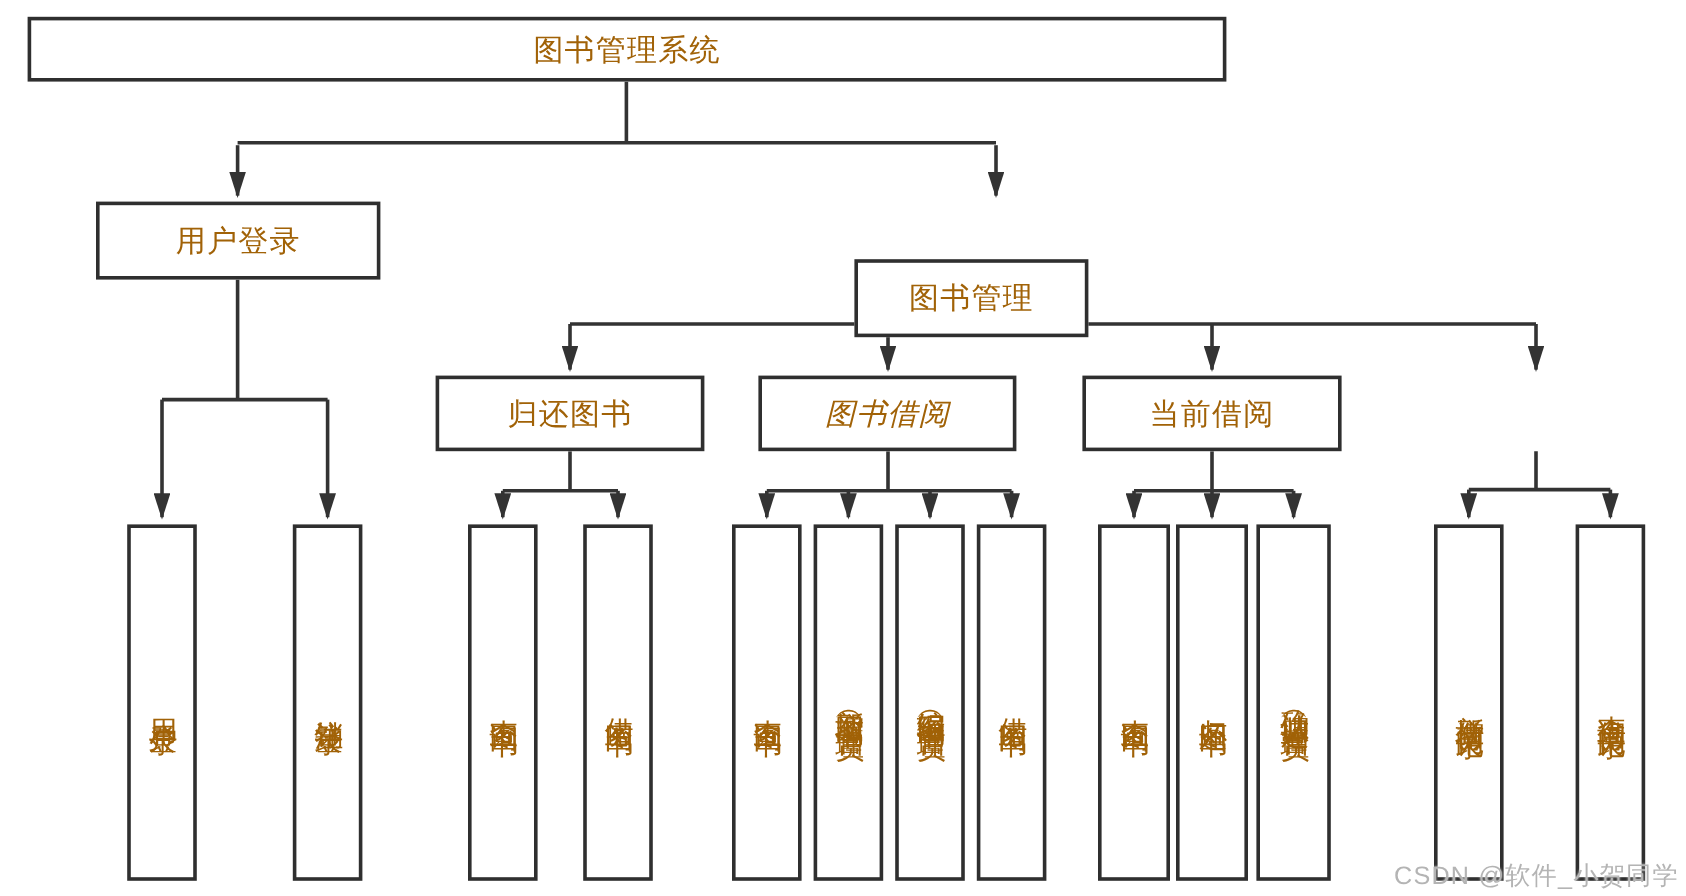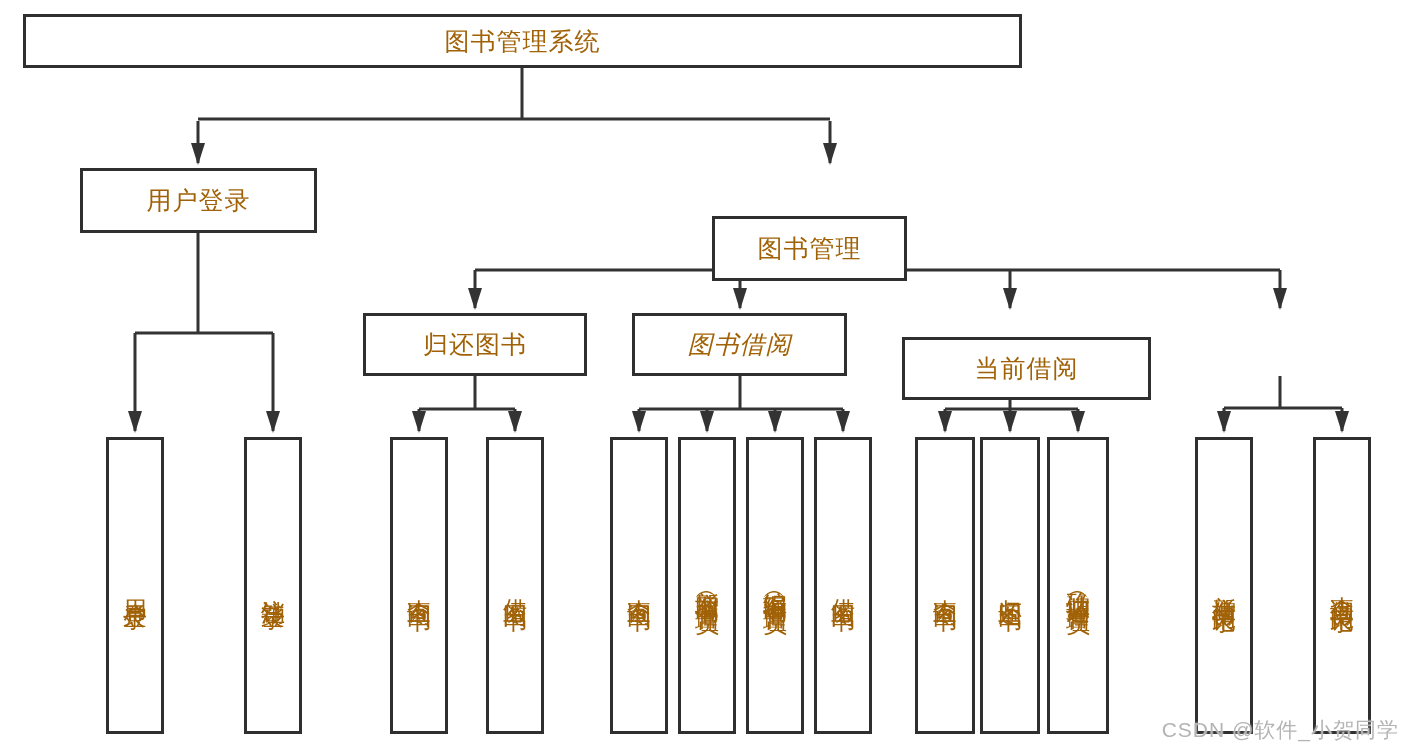--- a/index.html
+++ b/index.html
@@ -96,21 +96,21 @@
   <div class="node hnode" style="left:712px;top:168px;width:195px;height:65px;margin-top:48px;">
     <span>图书管理</span>
   </div>
 
   <div class="node hnode" style="left:363px;top:313px;width:224px;height:63px;">
     <span>归还图书</span>
   </div>
   <div class="node hnode" style="left:632px;top:313px;width:215px;height:63px;font-style:italic;">
     <span>图书借阅</span>
   </div>
-  <div class="node hnode" style="left:902px;top:313px;width:249px;height:63px;margin-top:24px;">
+  <div class="node hnode" style="left:902px;top:313px;width:216px;height:63px;">
     <span>当前借阅</span>
   </div>
 
   <div class="node vnode" style="left:106px;top:437px;width:58px;height:297px;">
     <span>用户登录</span>
   </div>
   <div class="node vnode" style="left:244px;top:437px;width:58px;height:297px;">
     <span>注销登录</span>
   </div>
 

